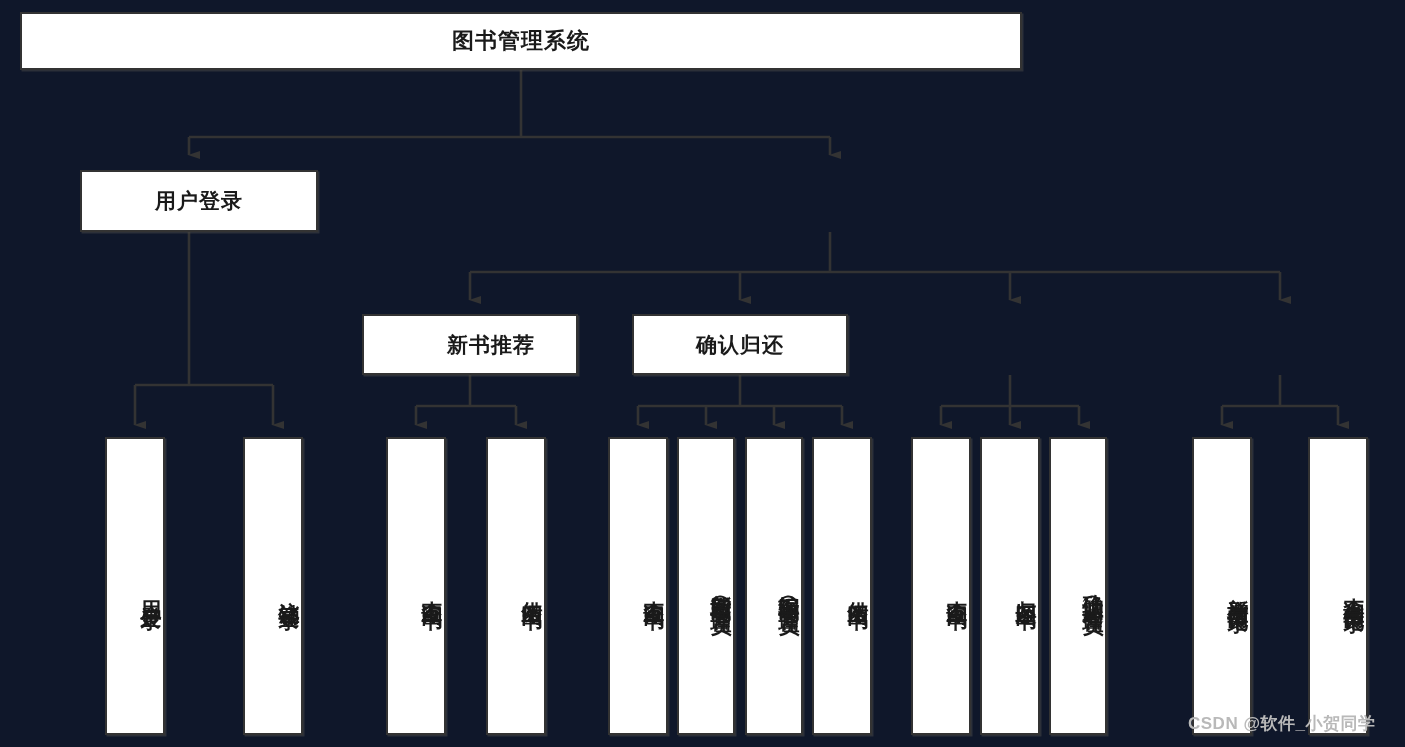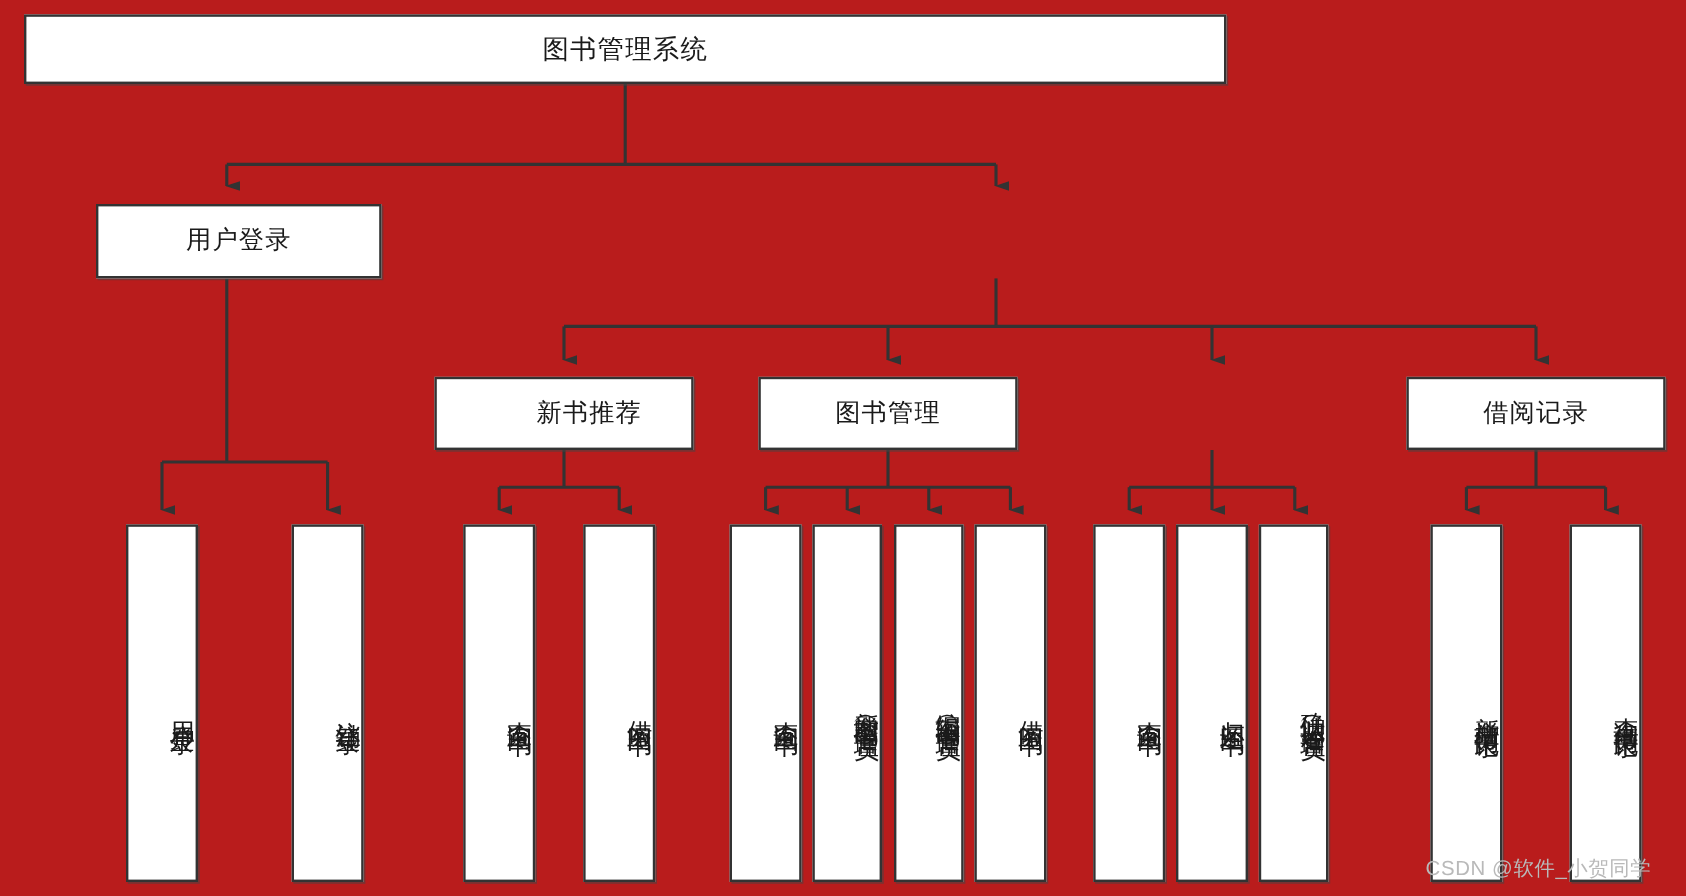--- a/index.html
+++ b/index.html
@@ -8,22 +8,23 @@
     padding: 0;
     background: #ffffff;
   }
   body {
     font-family: "Liberation Sans", "DejaVu Sans", sans-serif;
   }
   #diagram-canvas {
     position: relative;
     width: 1405px;
     height: 747px;
-    background: #b91c1c;
+    background: #0f172a;
     overflow: hidden;
+    font-weight: bold;
   }
   #edge-layer {
     position: absolute;
     left: 0;
     top: 0;
     width: 1405px;
     height: 747px;
     pointer-events: none;
   }
   .node {
@@ -134,22 +135,21 @@
       <path d="M 1222 406 L 1222 425" marker-end="url(#arrowhead)"></path>
       <path d="M 1338 406 L 1338 425" marker-end="url(#arrowhead)"></path>
     </g>
   </svg>
 
   <div class="node horizontal root" style="left:20px; top:12px; width:1002px; height:58px;">图书管理系统</div>
 
   <div class="node horizontal" style="left:80px; top:170px; width:238px; height:62px;">用户登录</div>
 
   <div class="node horizontal" style="left:362px; top:314px; width:216px; height:61px;padding-left:48px;">新书推荐</div>
-  <div class="node horizontal" style="left:632px; top:314px; width:216px; height:61px;">图书管理</div>
-  <div class="node horizontal" style="left:1172px; top:314px; width:216px; height:61px;">借阅记录</div>
+  <div class="node horizontal" style="left:632px; top:314px; width:216px; height:61px;">确认归还</div>
 
   <div class="node vertical" style="left:105px; top:437px; width:60px; height:298px;">用户登录</div>
   <div class="node vertical" style="left:243px; top:437px; width:60px; height:298px;">注销登录</div>
 
   <div class="node vertical" style="left:386px; top:437px; width:60px; height:298px;">查询图书</div>
   <div class="node vertical" style="left:486px; top:437px; width:60px; height:298px;">借阅图书</div>
 
   <div class="node vertical" style="left:608px; top:437px; width:60px; height:298px;">查询图书</div>
   <div class="node vertical" style="left:677px; top:437px; width:58px; height:298px;">新增图书（管理员）</div>
   <div class="node vertical" style="left:745px; top:437px; width:58px; height:298px;">编辑图书（管理员）</div>

